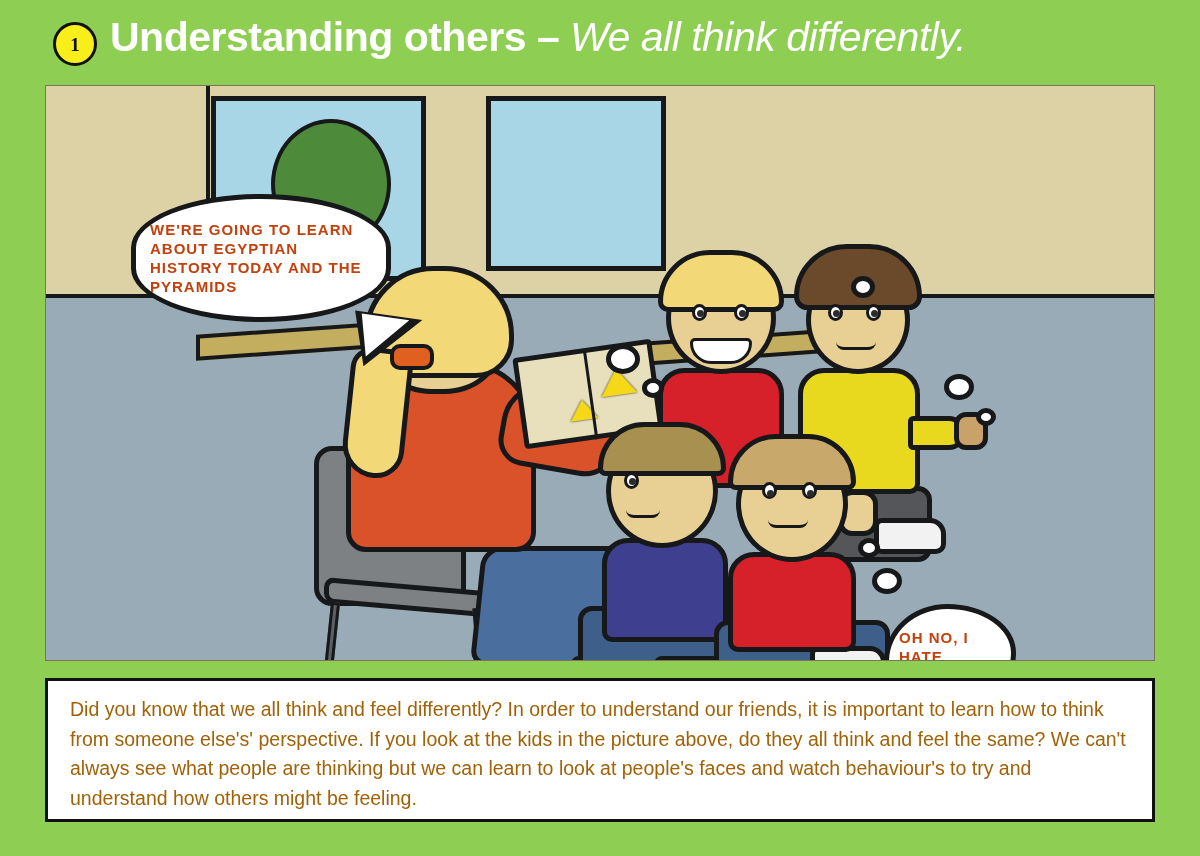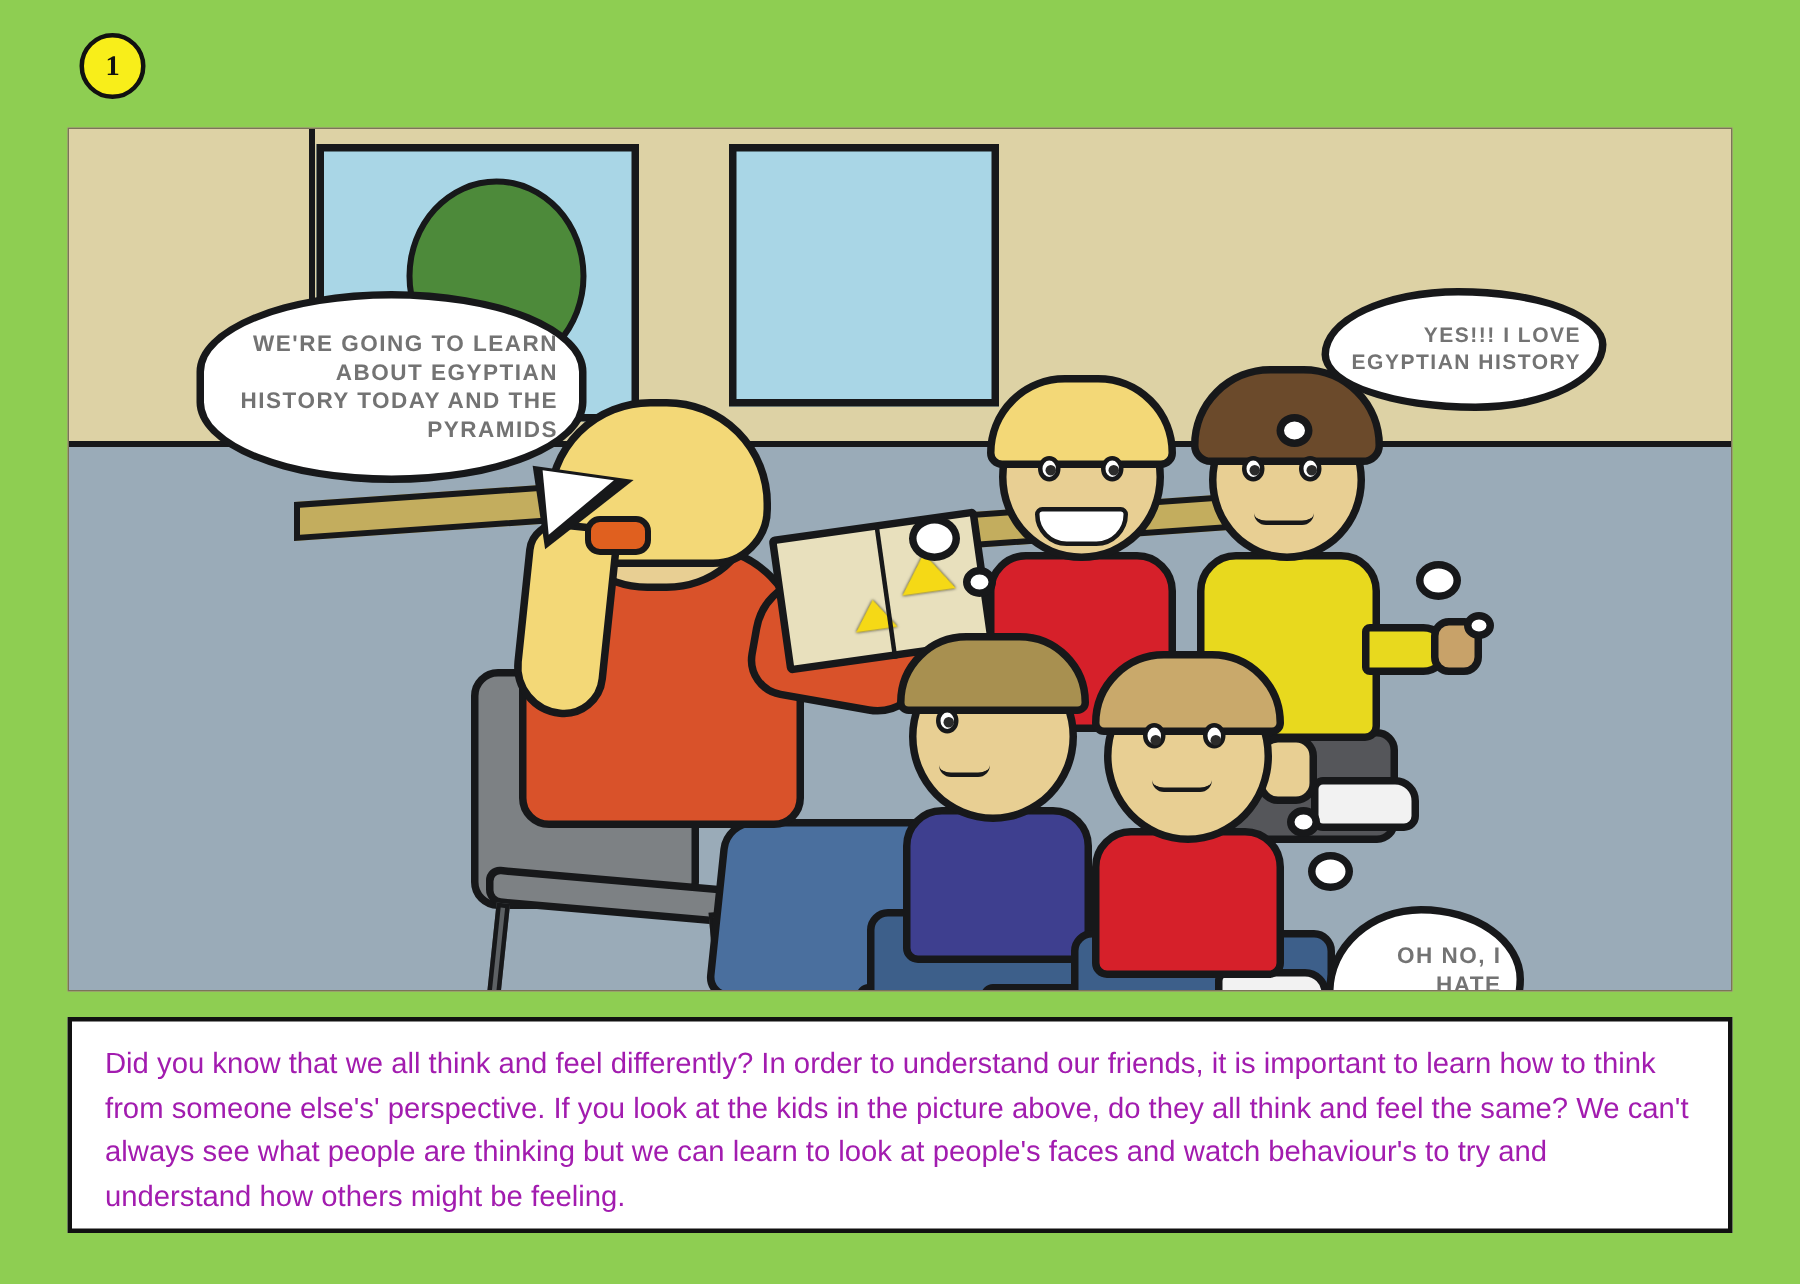--- a/index.html
+++ b/index.html
@@ -187,21 +187,21 @@
   .kD .p2{left:761px;top:404px;}
   .kD .mouth{left:722px;top:434px;width:40px;height:8px;border-width:0 0 3px 0;border-radius:0 0 14px 14px;}
   .kD .hand{position:absolute;left:792px;top:404px;width:40px;height:46px;background:#e8cf93;border:5px solid #17181a;border-radius:14px;box-sizing:border-box;}
   .kD .legs{left:668px;top:534px;width:176px;height:66px;}
   .kD .shoe{left:764px;top:560px;width:76px;height:36px;}
 
   
   .bubble{
     position:absolute;background:#ffffff;border:5px solid #17181a;
     box-sizing:border-box;display:flex;align-items:center;justify-content:center;
-    text-align:right;color:#737373;
+    text-align:left;color:#c2410c;
     font-family:"Liberation Sans", sans-serif;font-weight:700;
     letter-spacing:1px;line-height:1.28;text-transform:uppercase;
   }
   .speech{border-radius:50%/42%;}
   .speech .tail{
     position:absolute;width:0;height:0;
     border-left:16px solid transparent;border-right:52px solid transparent;
     border-top:54px solid #17181a;
   }
   .speech .tail:after{
@@ -221,30 +221,33 @@
   #b-what{left:930px;top:348px;width:200px;height:86px;font-size:16px;padding:0 12px;}
   #b-ohno{left:838px;top:518px;width:132px;height:106px;font-size:15px;padding:0 10px;}
 
   
   .textbox{
     position:absolute;left:45px;top:678px;width:1110px;height:144px;
     background:#ffffff;border:3px solid #111;box-sizing:border-box;
     padding:14px 22px 0 22px;
   }
   .textbox p{
-    margin:0;font-size:19.5px;line-height:1.52;color:#a21caf;
+    margin:0;font-size:19.5px;line-height:1.52;color:#a16207;
     font-family:"Liberation Sans", sans-serif;
   }
 </style>
 </head>
 <body>
 
 <div class="header">
   <div class="badge">
     <span>1</span>
+  </div>
+  <div class="title">
+    <span>Understanding others</span><span class="dash"> – </span><span class="ital">We all think differently.</span>
   </div>
 </div>
 
 <div class="panel">
 
   <div class="floor"></div>
   <div class="wallseam"></div>
 
   <div class="window win1">
     <div class="tree t1"></div>
@@ -326,23 +329,20 @@
 
   <div class="bubble speech" id="b-teacher">
     <span>WE'RE GOING TO LEARN ABOUT EGYPTIAN HISTORY TODAY AND THE PYRAMIDS</span>
     <i class="tail"></i>
   </div>
 
   <div class="puff" style="left:560px;top:258px;width:34px;height:30px;"></div>
   <div class="puff" style="left:596px;top:292px;width:22px;height:20px;"></div>
 
   <div class="puff" style="left:805px;top:190px;width:24px;height:22px;"></div>
-  <div class="bubble thought" id="b-yes">
-    <span>YES!!! I LOVE EGYPTIAN HISTORY</span>
-  </div>
 
   <div class="puff" style="left:898px;top:288px;width:30px;height:26px;"></div>
   <div class="puff" style="left:930px;top:322px;width:20px;height:18px;"></div>
 
   <div class="puff" style="left:812px;top:452px;width:22px;height:20px;"></div>
   <div class="puff" style="left:826px;top:482px;width:30px;height:26px;"></div>
   <div class="bubble thought" id="b-ohno">
     <span>OH NO, I HATE HISTORY</span>
   </div>
 

